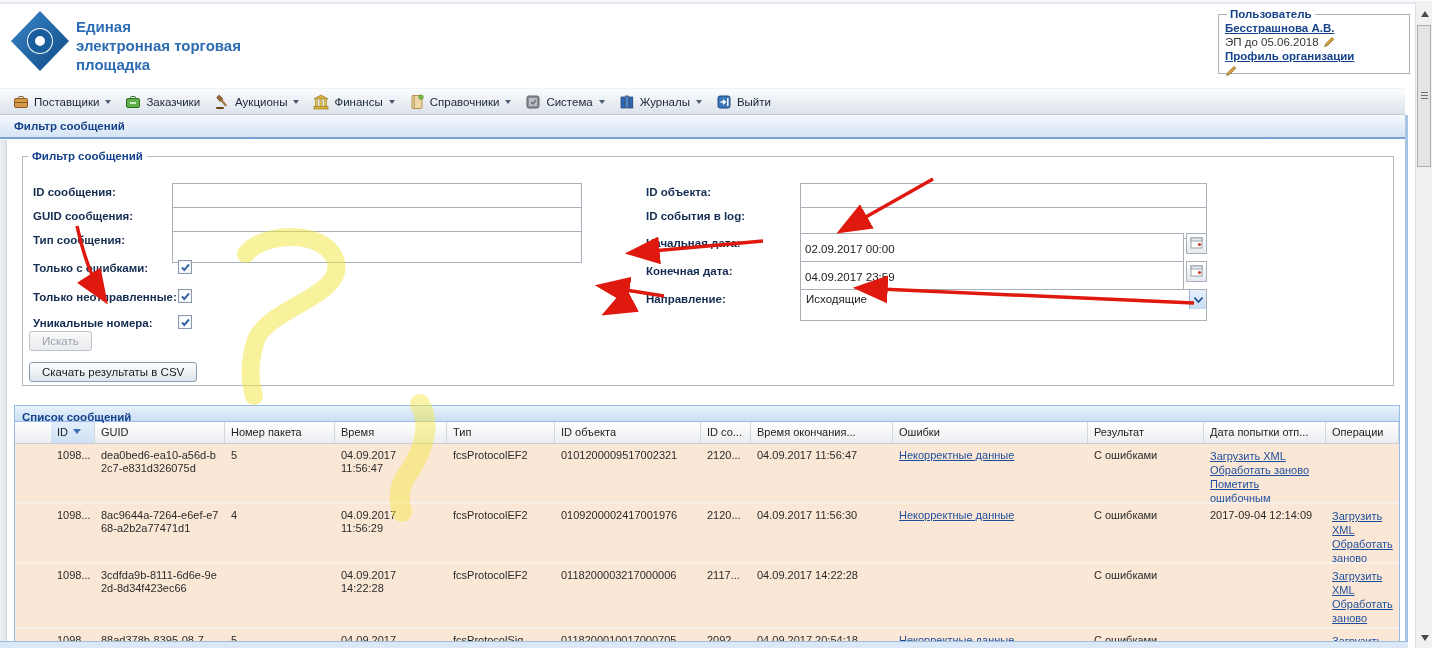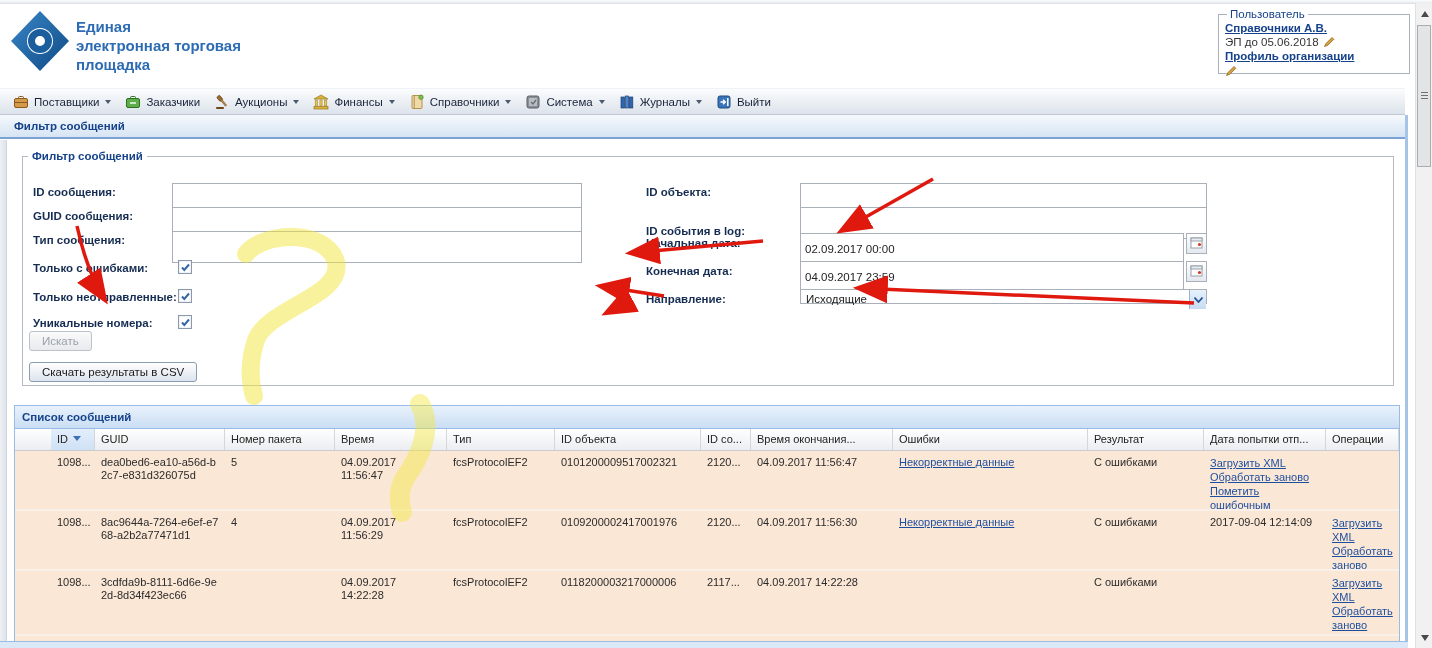--- a/index.html
+++ b/index.html
@@ -14,21 +14,21 @@
   .rightborder { position:absolute; left:1405px; top:115px; width:3px; height:527px; background:#a6c4e6; }
   .hstrip { position:absolute; left:0; top:641px; width:1408px; height:7px;
             background:#dbe8f7; border-top:1px solid #9cbede; z-index:30; }
 
   
   .logo { position:absolute; left:10px; top:10px; width:60px; height:62px; }
   .logo-text { position:absolute; left:76px; top:17px; font-weight:bold; font-size:15px;
                line-height:19px; color:#2d6cb3; }
   .user-box { position:absolute; left:1218px; top:8px; width:192px; height:66px;
               border:1px solid #a9b1bb; background:#fff; padding:1px 6px 2px; }
-  .user-box legend { font-size:11.5px; font-weight:normal; color:#15428b; padding:0 3px; margin-left:2px; }
+  .user-box legend { font-size:11.5px; font-weight:bold; color:#15428b; padding:0 3px; margin-left:2px; }
   .ulink { font-size:11.5px; font-weight:bold; color:#15428b; text-decoration:underline;
            cursor:pointer; line-height:14px; }
   .ucert { font-size:11.5px; color:#333; line-height:14px; display:flex; align-items:center; gap:4px; }
   .pen { display:inline-block; line-height:0; cursor:pointer; }
 
   
   .menubar { position:absolute; left:0; top:88px; width:1405px; height:27px;
              background:linear-gradient(#fbfcfd,#dce3eb); border-top:1px solid #f0f3f6;
              border-bottom:1px solid #c2c9d2; display:flex; align-items:center; padding-left:8px; }
   .menu-item { display:flex; align-items:center; gap:5px; padding:0 9px 0 5px; height:22px;
@@ -50,30 +50,30 @@
   .f-input { position:absolute; height:32px; border:1px solid #a9b0ba; background:#fff;
              font-size:11.5px; font-family:"Liberation Sans",sans-serif; padding:0 4px; color:#222; }
   .checkbox { position:absolute; width:14px; height:14px; background:#fff; border:1px solid #8a99ad;
               box-shadow:inset 0 0 2px #ccd5df; display:flex; align-items:center; justify-content:center; cursor:pointer; }
   .btn { position:absolute; font-size:11.5px; font-family:"Liberation Sans",sans-serif;
          border:1px solid #8c9cb0; border-radius:3px; background:linear-gradient(#fefefe,#dde4ee);
          padding:3px 12px; color:#1a1a1a; cursor:pointer; }
   .btn.disabled { border-color:#bcc2cc; background:linear-gradient(#fafafa,#e9eaee); color:#9aa0ad; cursor:default;text-align:center; }
   .calbtn { position:absolute; width:21px; height:21px; border:1px solid #a9b0ba;
             background:linear-gradient(#ffffff,#e4e9f0); display:flex; align-items:center; justify-content:center; cursor:pointer; }
-  .combo { position:absolute; height:15px; border:1px solid #a9b0ba; background:#fff; font-size:11.5px;
+  .combo { position:absolute; height:32px; border:1px solid #a9b0ba; background:#fff; font-size:11.5px;
            line-height:19px; padding-left:5px; color:#222; cursor:pointer; }
   .trigger { position:absolute; right:0; top:0; width:17px; height:19px;
              background:linear-gradient(#e8f1fc,#c6dbf2); border-left:1px solid #99b4d9;
              display:flex; align-items:center; justify-content:center; }
 
   
   .panel { position:absolute; left:14px; top:405px; width:1386px; height:243px;
            border:1px solid #99bbe8; background:#fff; overflow:hidden; }
-  .panel-title { height:23px; line-height:23px; padding-left:7px; font-size:11.5px; font-weight:bold;
+  .panel-title { height:16px; line-height:23px; padding-left:7px; font-size:11.5px; font-weight:bold;
                  color:#15428b; background:linear-gradient(#e9f2fc,#cadef4); border-bottom:1px solid #99bbe8; }
   .grid-cols { display:grid; grid-template-columns:44px 130px 110px 112px 108px 146px 50px 142px 195px 116px 122px 1fr;padding-left:36px; }
   .hrow { height:22px; background:linear-gradient(#ffffff,#ebedf0); border-bottom:1px solid #c9cdd2; }
   .hcell { font-size:11px; color:#222; padding:4px 4px 0 6px; border-right:1px solid #d4d7da;
            overflow:hidden; white-space:nowrap; cursor:pointer; }
   .hcell.sorted { background:linear-gradient(#e3eefb,#cfe1f5); }
   .sortarrow { display:inline-block; margin-left:5px; border-left:4px solid transparent;
                border-right:4px solid transparent; border-top:5px solid #3e6fb8; vertical-align:2px; }
   .trow { background:#fbe7d6; border-bottom:2px solid #f9f1e9; cursor:pointer; }
   .trow:nth-child(1), .trow:nth-child(2) { height:60px; }
@@ -126,21 +126,21 @@
   </svg>
 </div>
 <div class="logo-text">
   <div>Единая</div>
   <div>электронная торговая</div>
   <div>площадка</div>
 </div>
 
 <fieldset class="user-box">
   <legend>Пользователь</legend>
-  <div class="ulink">Справочники А.В.</div>
+  <div class="ulink">Бесстрашнова А.В.</div>
   <div class="ucert">
     <span>ЭП до 05.06.2018</span>
     <span class="pen">
       <svg width="12" height="12">
           <path d="M1.5 10.5 L3 7.5 L9 1.5 L10.8 3.3 L4.8 9.3 Z" fill="#d9a03c" stroke="#8a6a1e" stroke-width="0.8"></path>
         </svg>
     </span>
   </div>
   <div class="ulink">Профиль организации</div>
   <div class="pen">
@@ -258,21 +258,21 @@
   <div class="checkbox" style="left:155px; top:153px;">
     <svg width="11" height="11" viewBox="0 0 11 11">
         <path d="M2 5.5 L4.3 8 L9 2.5" stroke="#3566a8" stroke-width="2" fill="none"></path>
       </svg>
   </div>
 
   <button class="btn disabled" style="left:6px; top:169px;">Искать</button>
   <button class="btn" style="left:6px; top:200px;">Скачать результаты в CSV</button>
 
   <div class="f-label" style="left:623px; top:24px;">ID объекта:</div>
-  <div class="f-label" style="left:623px; top:48px;margin-top:15px;">ID события в log:</div>
+  <div class="f-label" style="left:623px; top:48px;">ID события в log:</div>
   <div class="f-label" style="left:623px; top:75px;">Начальная дата:</div>
   <div class="f-label" style="left:623px; top:103px;">Конечная дата:</div>
   <div class="f-label" style="left:623px; top:131px;">Направление:</div>
 
   <input class="f-input" style="left: 777px; top: 21px; width: 407px;">
   <input class="f-input" style="left: 777px; top: 45px; width: 407px;">
 
   <input class="f-input" style="left: 777px; top: 71px; width: 384px;" value="02.09.2017 00:00">
   <div class="calbtn" style="left:1163px; top:71px;">
     <span>

